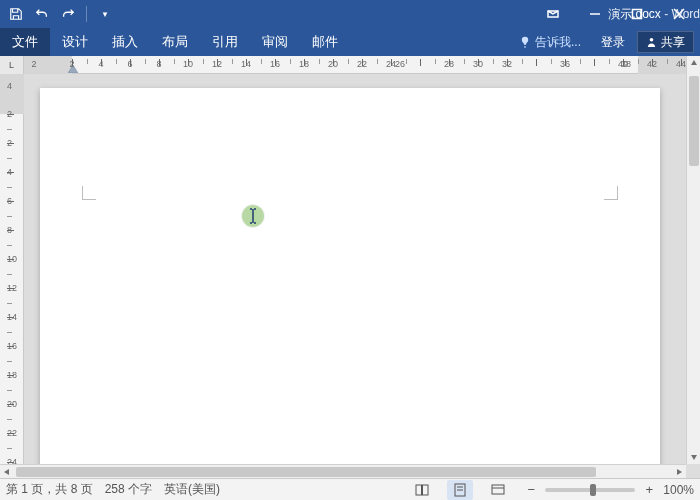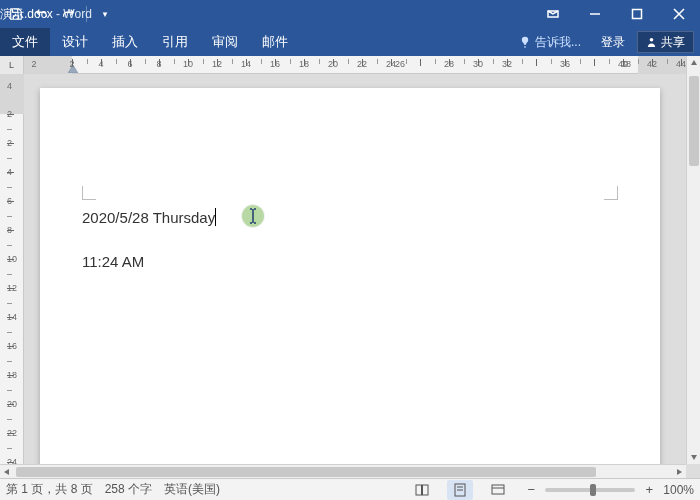--- a/index.html
+++ b/index.html
@@ -4,21 +4,21 @@
 <style>
   * { margin: 0; padding: 0; box-sizing: border-box; font-family: "Segoe UI","Microsoft YaHei", sans-serif; }
   body { width: 700px; height: 500px; background: #dddddd; overflow: hidden; position: relative; }
 
   
   .titlebar { height: 28px; background: #2b579a; display: flex; align-items: center; color: #fff; font-size: 12px; position: relative; }
   .qat { display: flex; align-items: center; gap: 6px; padding-left: 6px; }
   .qat .ico { width: 20px; height: 20px; display: flex; align-items: center; justify-content: center; color: #fff; font-size: 12px; cursor: pointer; }
   .qat .ico svg { width: 14px; height: 14px; stroke: #fff; fill: none; }
   .qat .sep { width:1px; height:16px; background:rgba(255,255,255,0.3); margin:0 2px;}
-  .title-center { position: absolute; left: 0; right: 0; text-align: left; pointer-events: none; }
+  .title-center { position: absolute; left: 0; right: 0; text-align: right; pointer-events: none; }
   .title-center span:last-child { opacity:.85; }
   .winbtns { margin-left: auto; display: flex; }
   .winbtns .wbtn { width: 42px; height: 28px; display:flex; align-items:center; justify-content:center; cursor:pointer; }
   .winbtns .wbtn svg{width:12px;height:12px;stroke:#fff;fill:none;stroke-width:1.5;}
 
   
   .ribbon { height: 28px; background: #2b579a; display:flex; align-items:stretch; color:#fff; font-size:13px; }
   .tab { padding: 0 12px; display:flex; align-items:center; cursor:pointer; }
   .tab.file { background:#1e3e70; }
   .ribbon-right { margin-left:auto; display:flex; align-items:center; gap:4px; padding-right:6px;}
@@ -140,20 +140,21 @@
           <path d="M1 1l10 10M11 1L1 11"></path>
         </svg>
       </div>
   </div>
 </div>
 
 <div class="ribbon">
   <div class="tab file">文件</div>
   <div class="tab">设计</div>
   <div class="tab">插入</div>
+  <div class="tab">布局</div>
   <div class="tab">引用</div>
   <div class="tab">审阅</div>
   <div class="tab">邮件</div>
   <div class="ribbon-right">
     <div class="tellme">
       <svg viewBox="0 0 12 12">
           <path d="M6 .8a3.2 3.2 0 0 0-3.2 3.2c0 1.5 1 2.4 1.6 3.1.4.5.6 1 .7 1.7h1.8c.1-.7.3-1.2.7-1.7.6-.7 1.6-1.6 1.6-3.1A3.2 3.2 0 0 0 6 .8zM5 10.5h2v.9H5z"></path>
         </svg>
       <span>告诉我...</span>
     </div>
@@ -287,25 +288,20 @@
       <div class="vtick" style="top: 373.5px;"></div>
       <div class="vtick major" style="top: 388px;"></div>
       <span class="vnum" style="top: 388px;">24</span>
     </div>
 </div>
 
 <div class="docwrap">
   <div class="page">
     <div class="margin-mark tl"></div>
     <div class="margin-mark tr"></div>
-    <div class="page-content">
-      <div class="line"><span>2020/5/28 Thursday</span><span class="caret"></span></div>
-      <div style="height:26px;"></div>
-      <div><span>11:24 AM</span></div>
-    </div>
     <div class="ibeam">
       <svg viewBox="0 0 8 16">
           <path d="M1 1h2M5 1h2M4 1v14M1 15h2M5 15h2"></path>
         </svg>
     </div>
   </div>
 </div>
 
 <div class="vscroll">
   <div class="arrow up">

